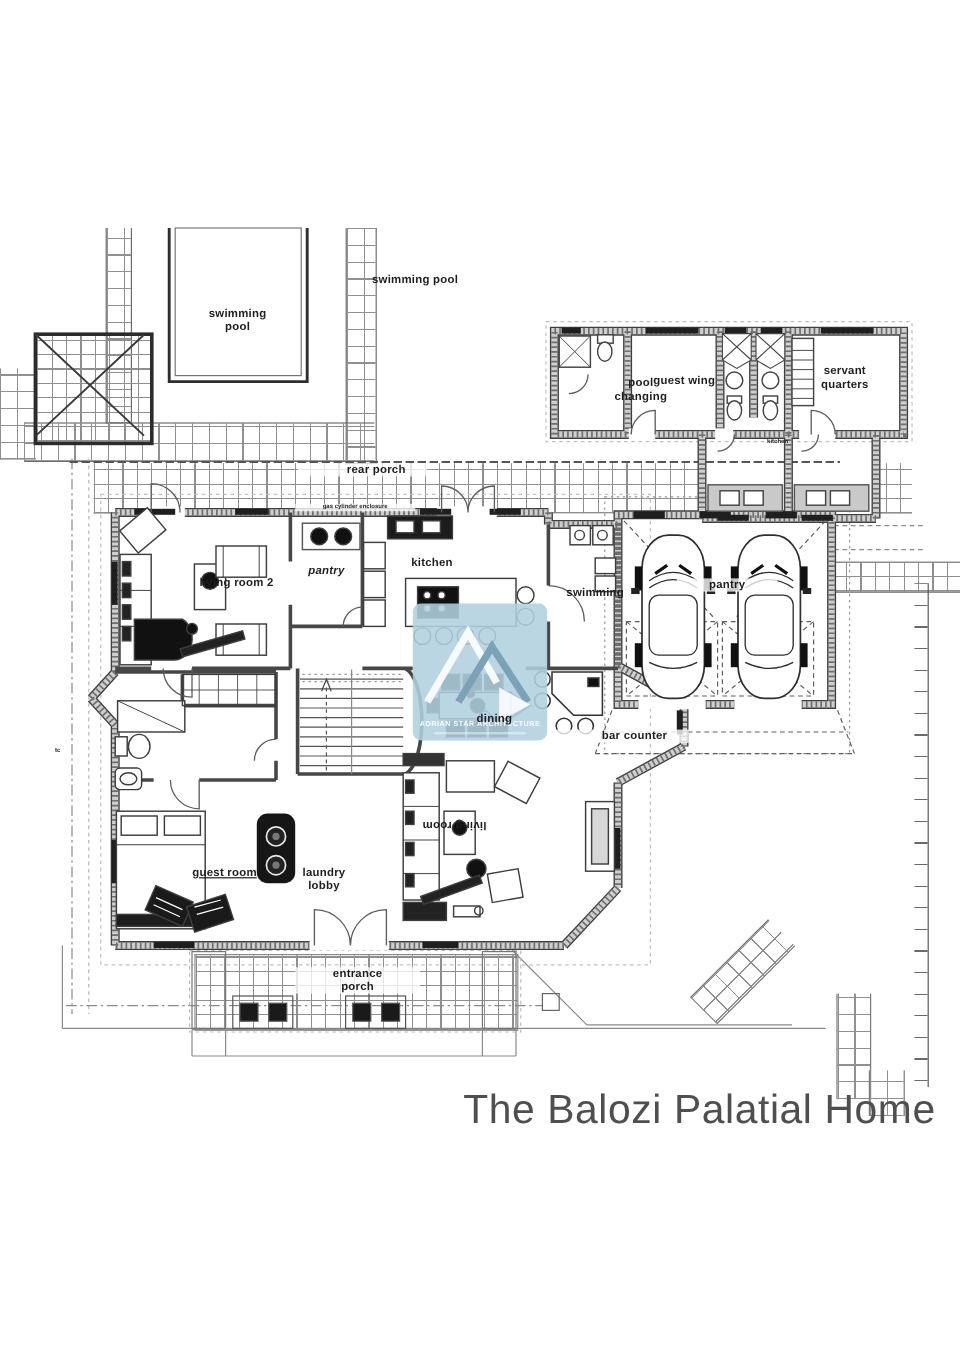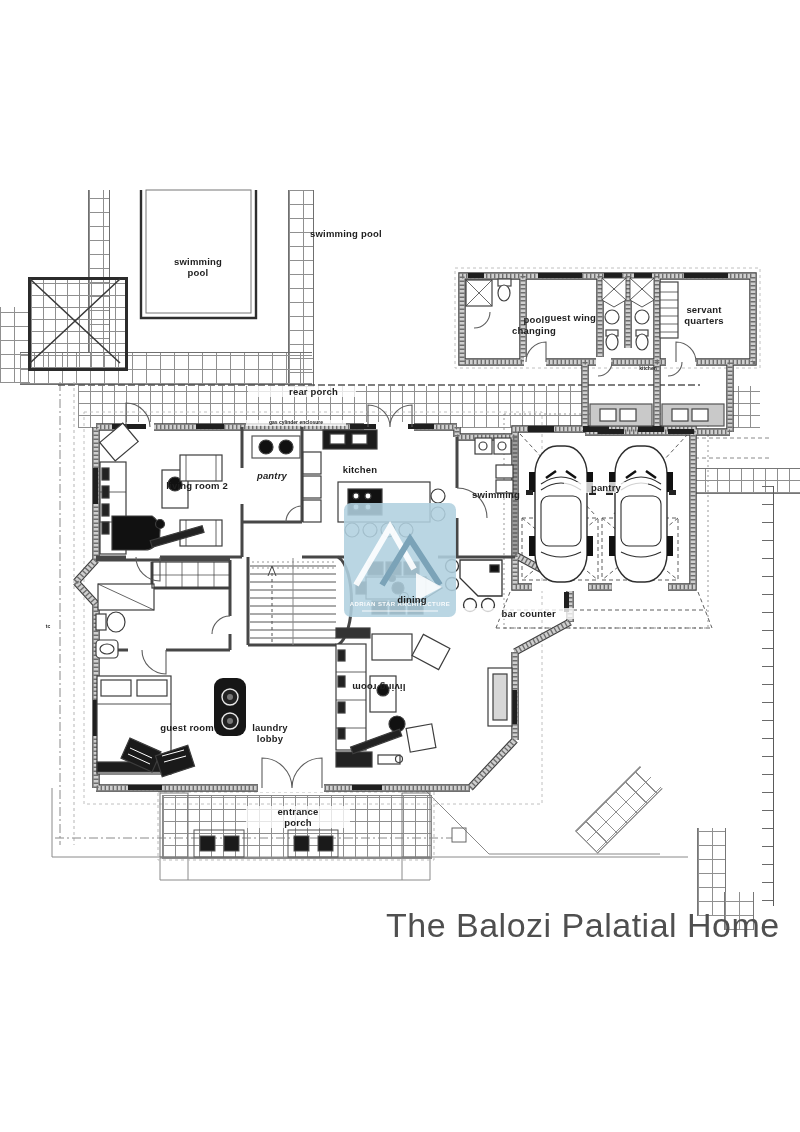--- a/index.html
+++ b/index.html
@@ -355,20 +355,20 @@
   <div class="lbl xs" style="left:630px;top:366px;width:36px;">kitchen</div>
   <div class="lbl xs wbg" style="left:246px;top:420px;width:64px;">gas cylinder enclosure</div>
   <div class="lbl" style="left:248px;top:470px;width:48px;font-style:italic;">pantry</div>
   <div class="lbl" style="left:332px;top:464px;width:56px;">kitchen</div>
   <div class="lbl" style="left:468px;top:489px;width:56px;">swimming</div>
   <div class="lbl wbg" style="left:564px;top:482px;width:48px;">pantry</div>
   <div class="lbl nw" style="left:128px;top:480px;width:100px;">living room 2</div>
   <div class="lbl" style="left:384px;top:594px;width:56px;">dining</div>
   <div class="lbl nw wbg" style="left:462px;top:608px;width:76px;">bar counter</div>
   <div class="lbl nw rot180" style="left:352px;top:682px;width:76px;">living room</div>
-  <div class="lbl nw" style="left:130px;top:722px;width:84px;">guest room</div>
+  <div class="lbl nw" style="left:130px;top:722px;width:84px;text-decoration:underline;">guest room</div>
   <div class="lbl" style="left:238px;top:722px;width:64px;">laundry lobby</div>
   <div class="lbl wbg" style="left:246px;top:806px;width:68px;">entrance porch</div>
   <div class="lbl xs" style="left:38px;top:624px;width:20px;">tc</div>
 
   <div id="title">The Balozi Palatial Home</div>
 
 </div>
 
 </body></html>

